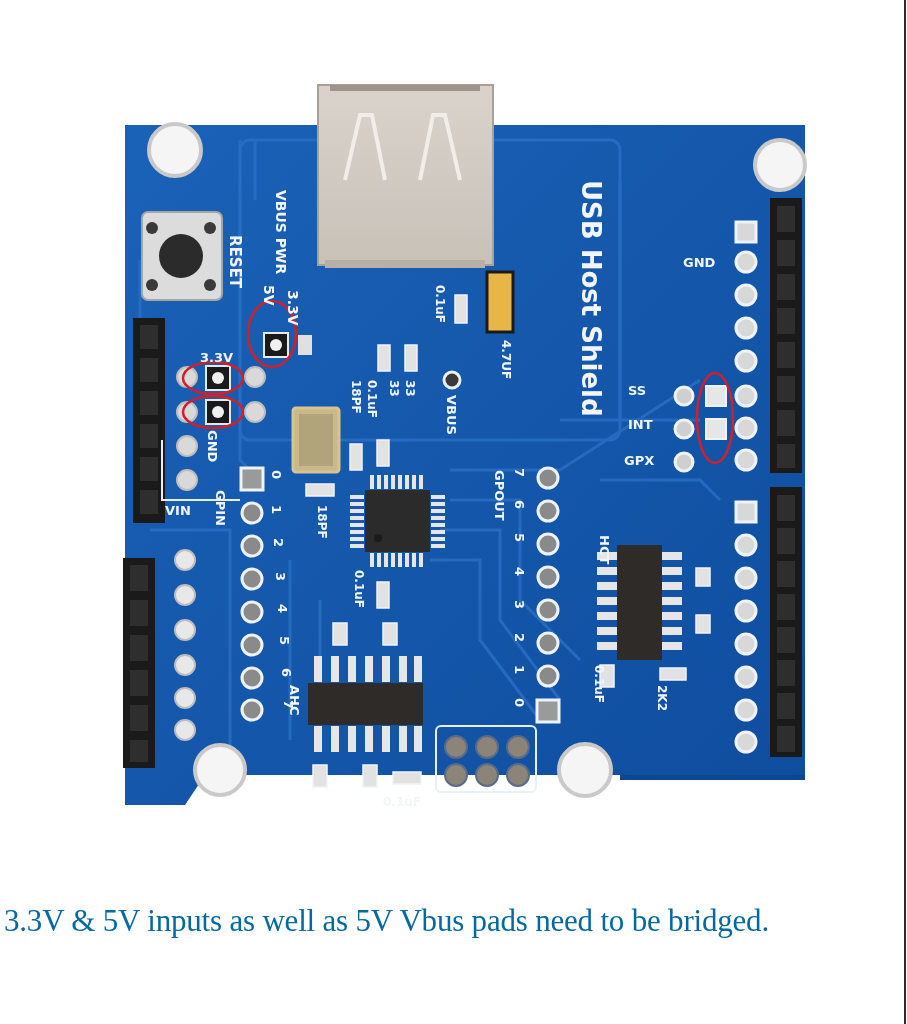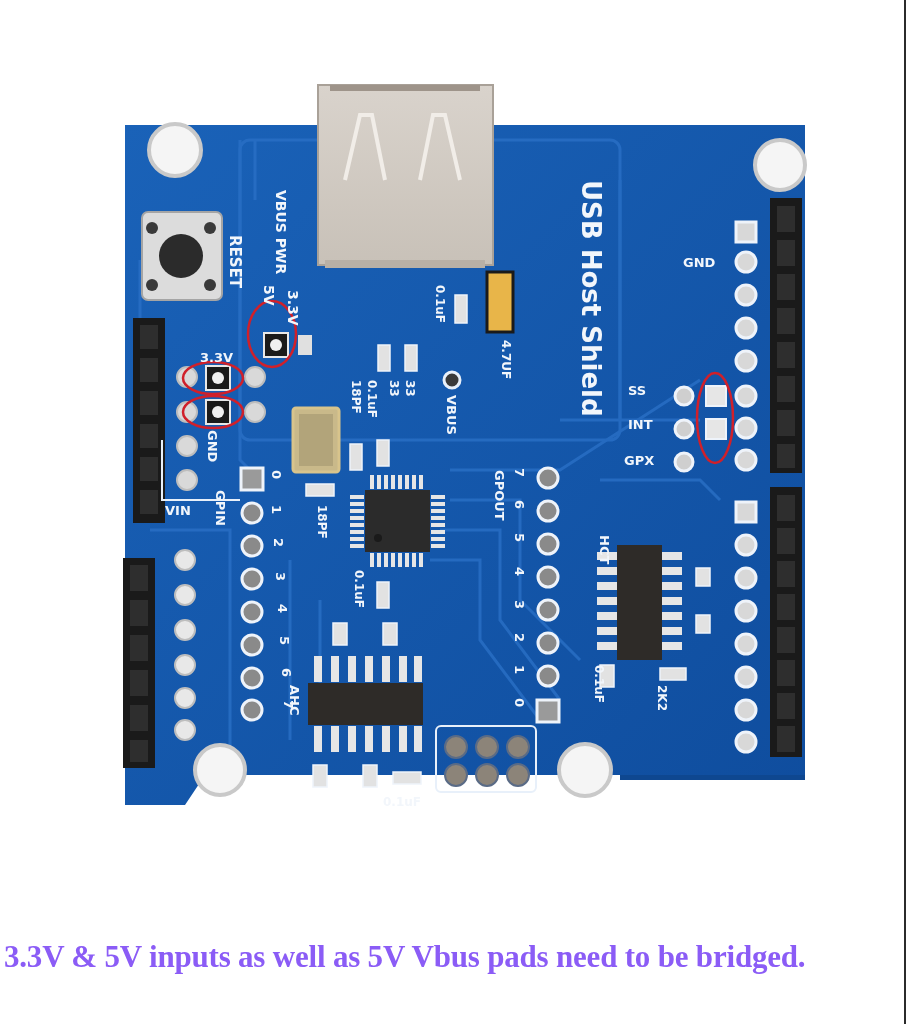--- a/index.html
+++ b/index.html
@@ -1,22 +1,22 @@
 <!DOCTYPE html>
 <html><head>
 <meta charset="utf-8">
 <style>
   html, body { margin: 0; padding: 0; background: #ffffff; }
   body { width: 907px; height: 1024px; position: relative; overflow: hidden; }
   .right-border { position: absolute; left: 904px; top: 0; width: 2px; height: 1024px; background: #2b2b2b; }
   .board-wrap { position: absolute; left: 0; top: 0; width: 907px; height: 860px; }
   .caption {
-    position: absolute; left: 4px; top: 939px; width: 900px;
+    position: absolute; left: 4px; top: 903px; width: 900px;
     font-family: "Liberation Serif", "DejaVu Serif", serif;
-    font-size: 31px; color: #8b5cf6; letter-spacing: -0.2px; white-space: nowrap; font-weight: bold;
+    font-size: 31px; color: #0369a1; letter-spacing: -0.2px; white-space: nowrap;
   }
   svg text { font-family: "DejaVu Sans", "Liberation Sans", sans-serif; font-weight: bold; fill: #f2f6fb; }
 </style>
 </head>
 <body>
 
 <div class="board-wrap">
 <svg width="907" height="860" viewBox="0 0 907 860" xmlns="http://www.w3.org/2000/svg">
   <defs>
     <linearGradient id="pcb" x1="0" y1="0" x2="1" y2="1">

